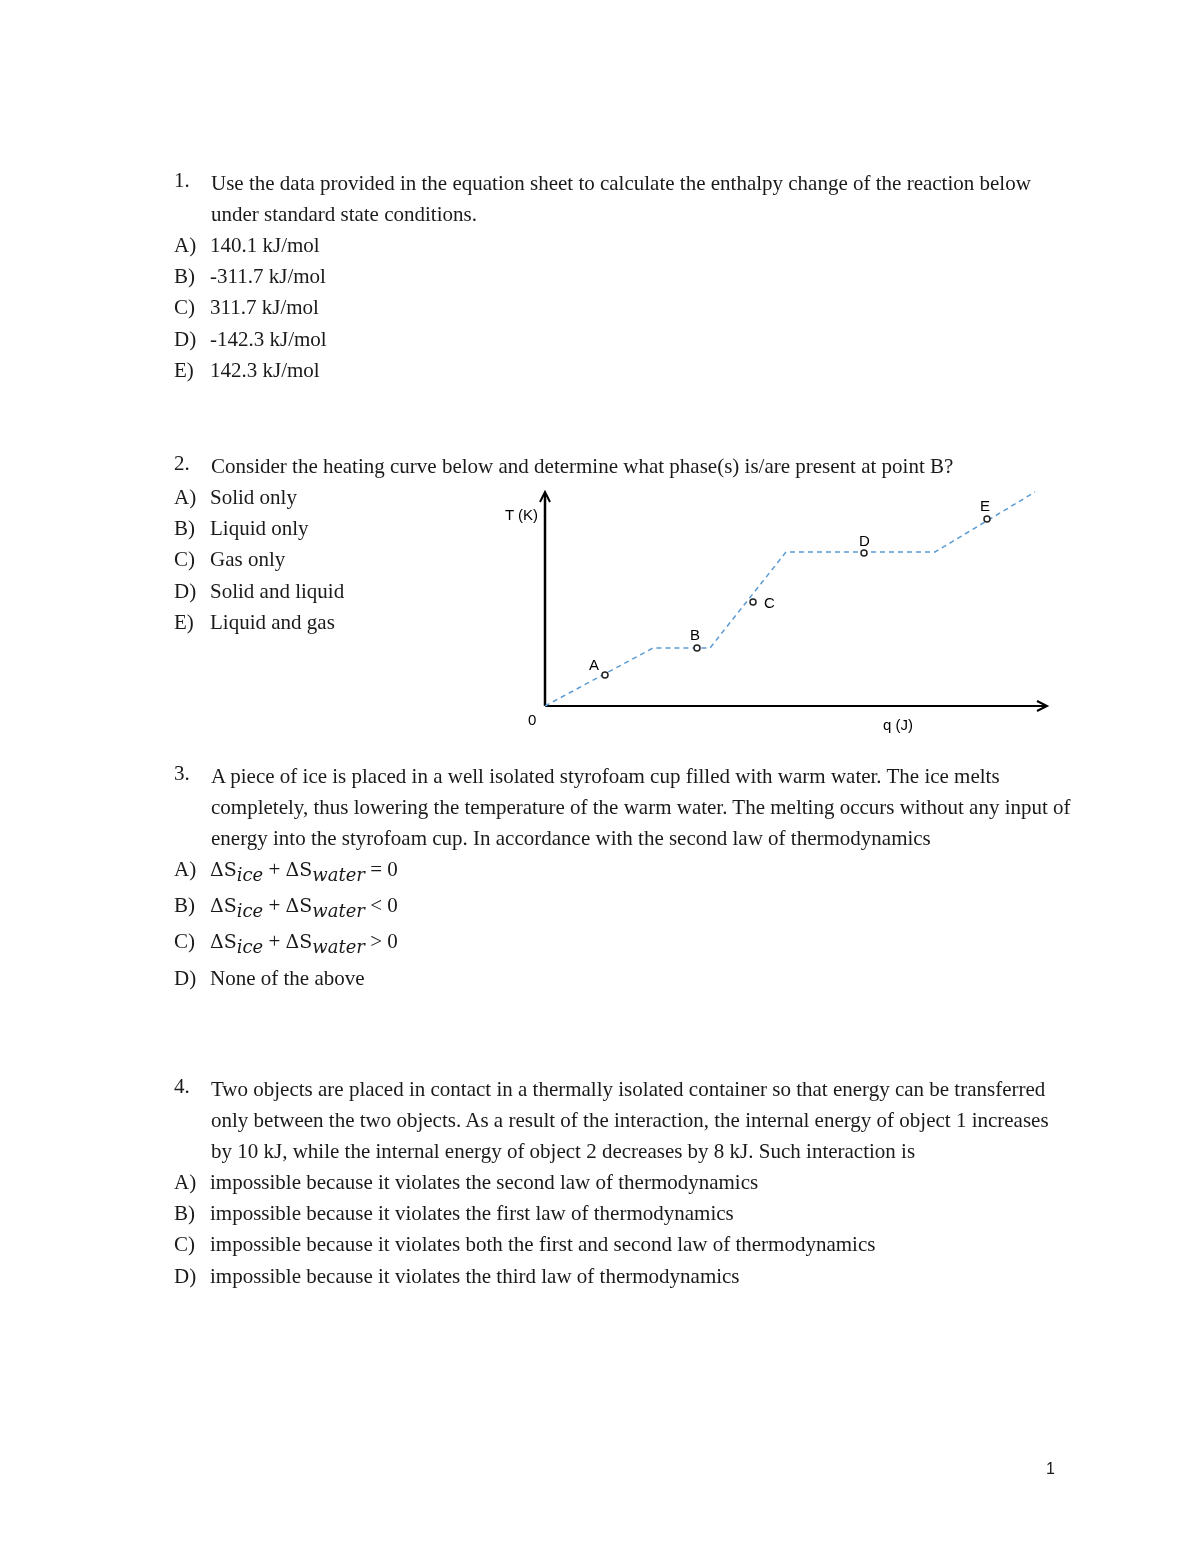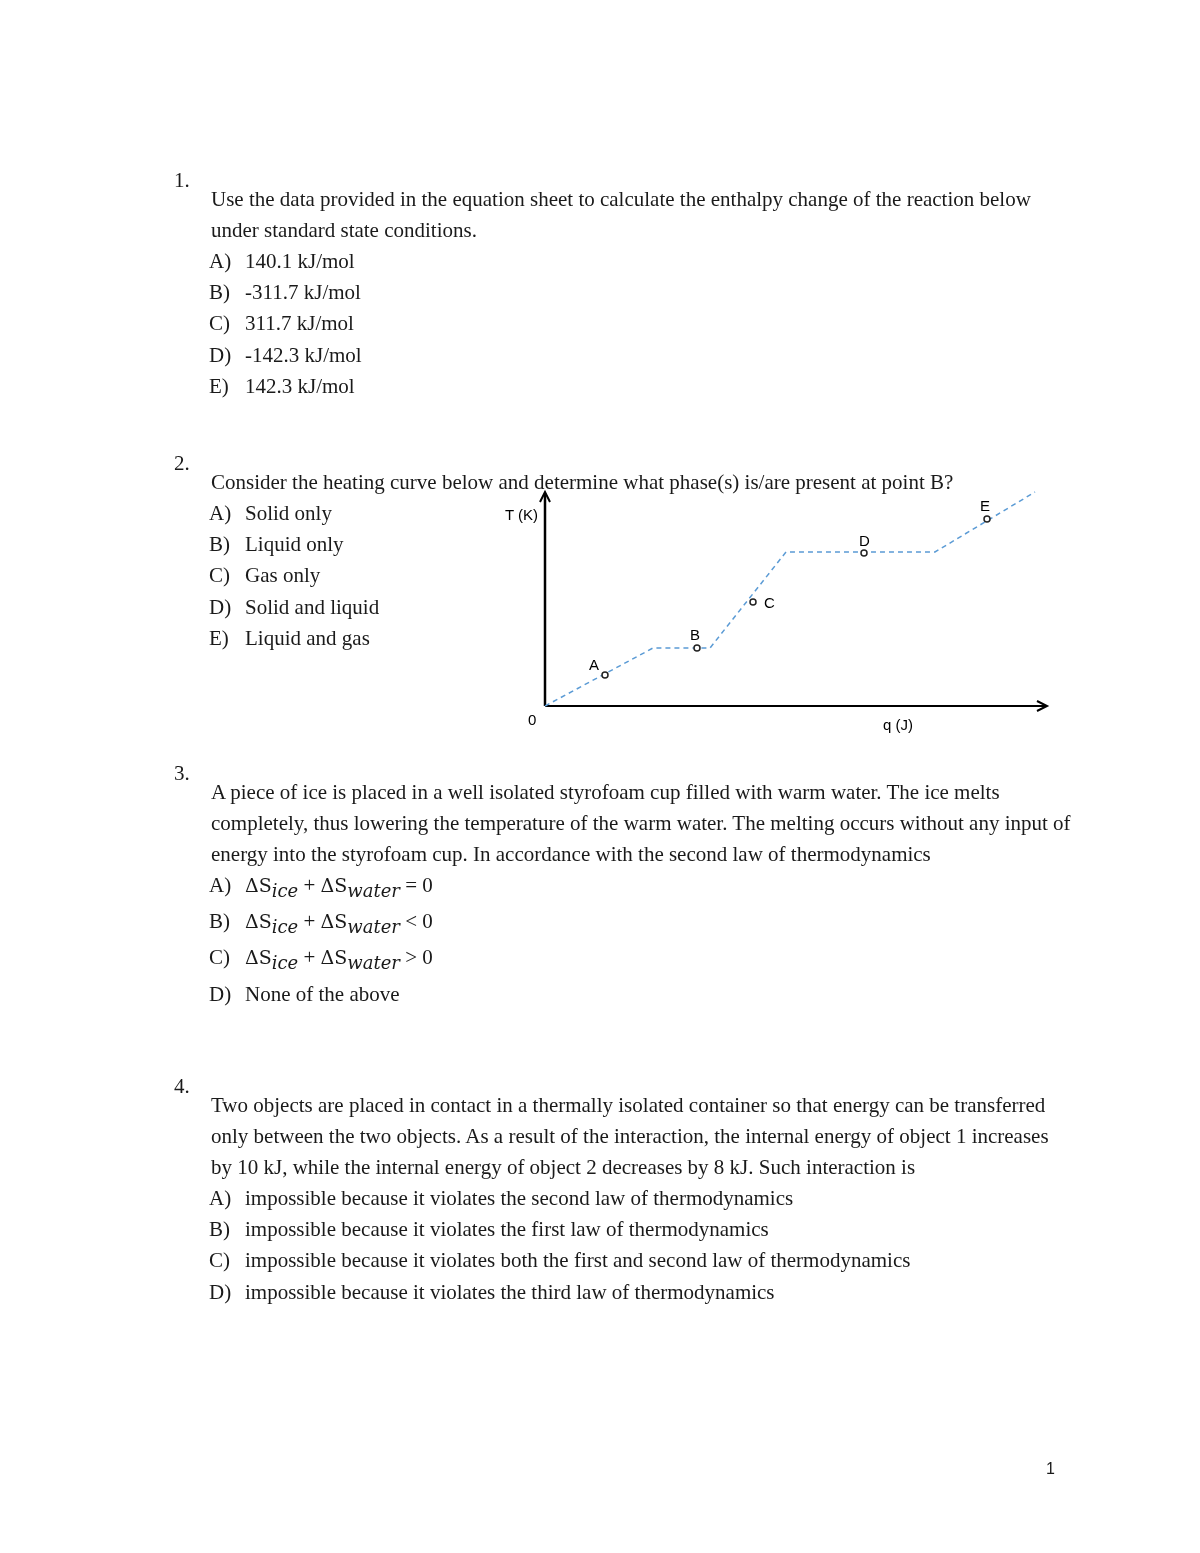--- a/index.html
+++ b/index.html
@@ -1,20 +1,20 @@
 <!DOCTYPE html>
 <html><head>
 <meta charset="utf-8">
 <style>
   html, body { margin:0; padding:0; background:#fff; }
   body { width:1200px; height:1553px; position:relative; font-family:"Liberation Serif", serif; color:#1a1a1a; font-size:21px; }
   .q { position:absolute; left:174px; width:900px; }
   .num { position:absolute; left:0; }
-  .body { margin-left:37px; line-height:31px;margin-top:16px; }
-  .opt { margin-left:35px; line-height:31.2px; white-space:nowrap; }
+  .body { margin-left:37px; line-height:31px; }
+  .opt { line-height:31.2px; white-space:nowrap; }
   .opt .lt { display:inline-block; width:36px; }
   .eq { line-height:33px; }
   sub { font-size:13px; vertical-align:-3px; }
   .mi { font-family:"DejaVu Serif", serif; font-size:19px; }
   .msub { font-family:"DejaVu Serif", serif; font-style:italic; font-size:18px; vertical-align:-5px; }
   .pagenum { position:absolute; left:1046px; top:1460px; font-family:"Liberation Sans", sans-serif; font-size:16px; }
   svg text { font-family:"Liberation Sans", sans-serif; }
 </style>
 </head>
 <body>

